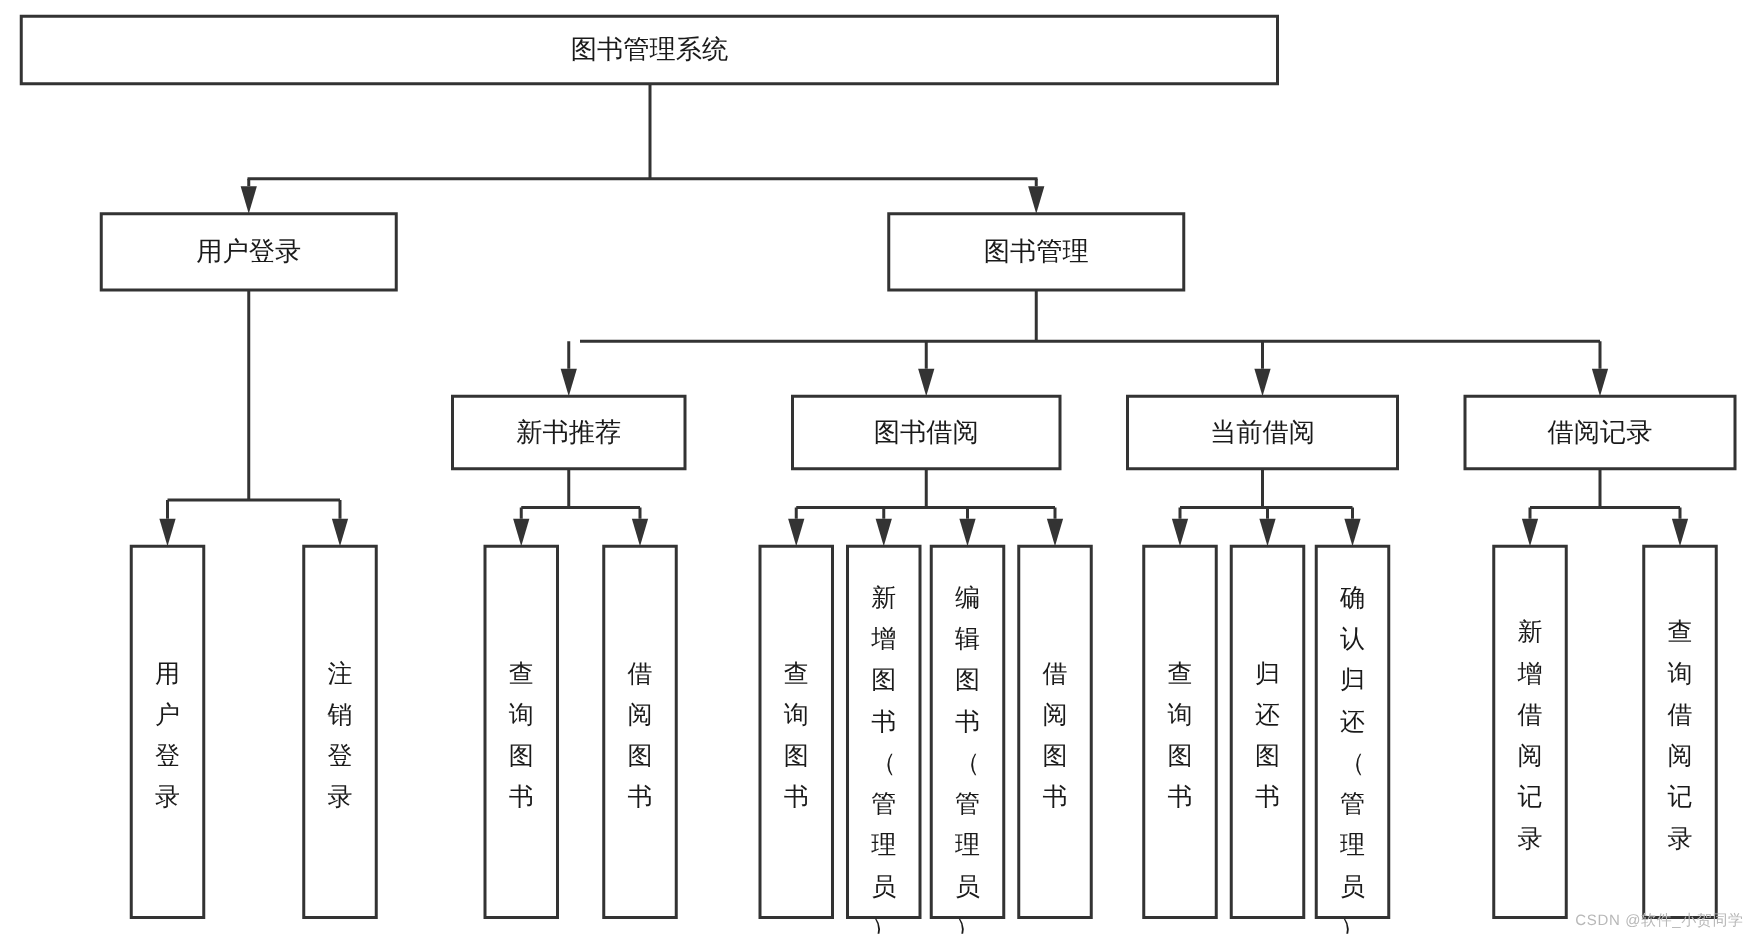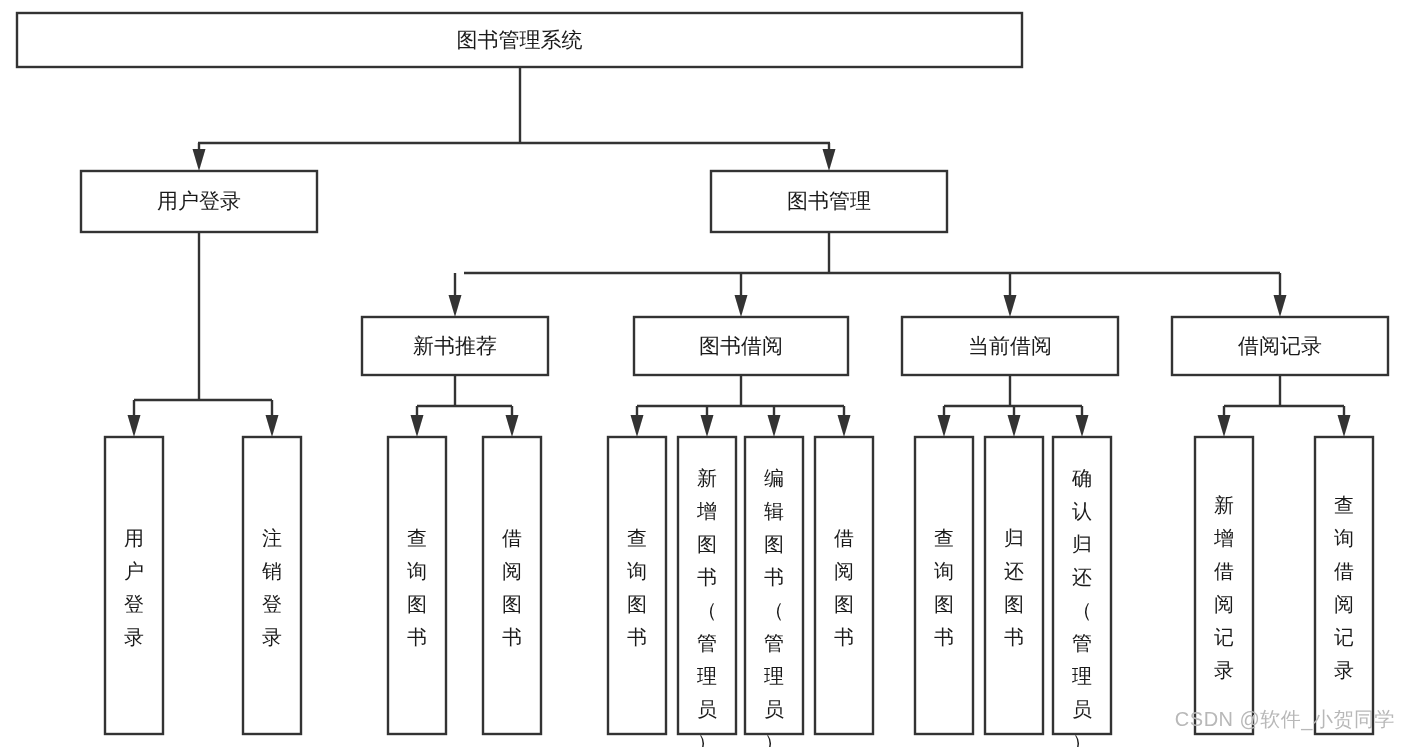--- a/index.html
+++ b/index.html
@@ -52,23 +52,23 @@
   }
   .node-label-v {
     fill: #1a1a1a;
     font-family: "Liberation Sans", "DejaVu Sans", sans-serif;
     font-size: 20px;
     text-anchor: middle;
   }
   .watermark {
     position: absolute;
     right: 10px;
-    bottom: 14px;
-    font-family: "Liberation Sans", "DejaVu Sans", sans-serif;
-    font-size: 20px;
+    bottom: 2px;
+    font-family: "Liberation Sans", "DejaVu Sans", sans-serif;
+    font-size: 12px;
     color: #b8b8b8;
     letter-spacing: 0.5px;
     white-space: nowrap;
     user-select: none;
   }
 </style>
 </head>
 <body>
 
 <div id="diagram-root">

